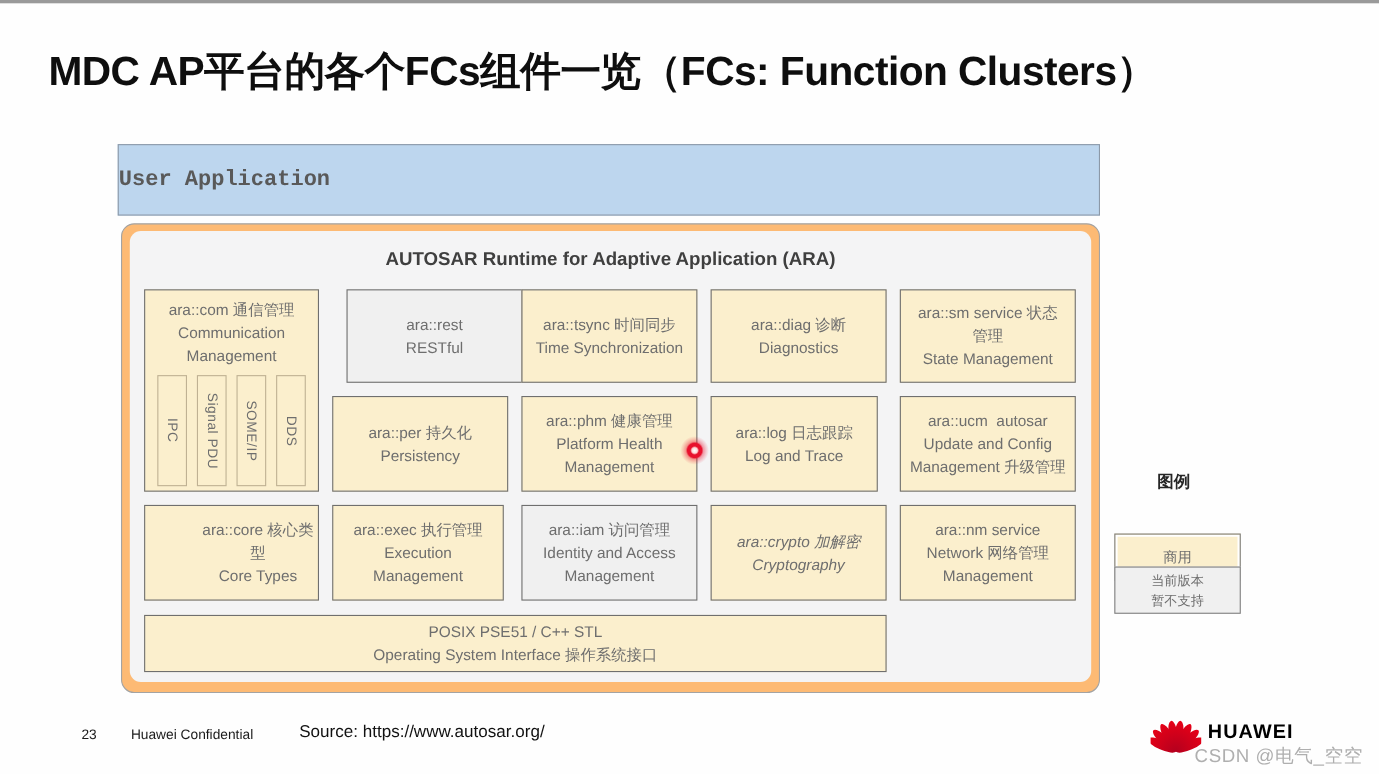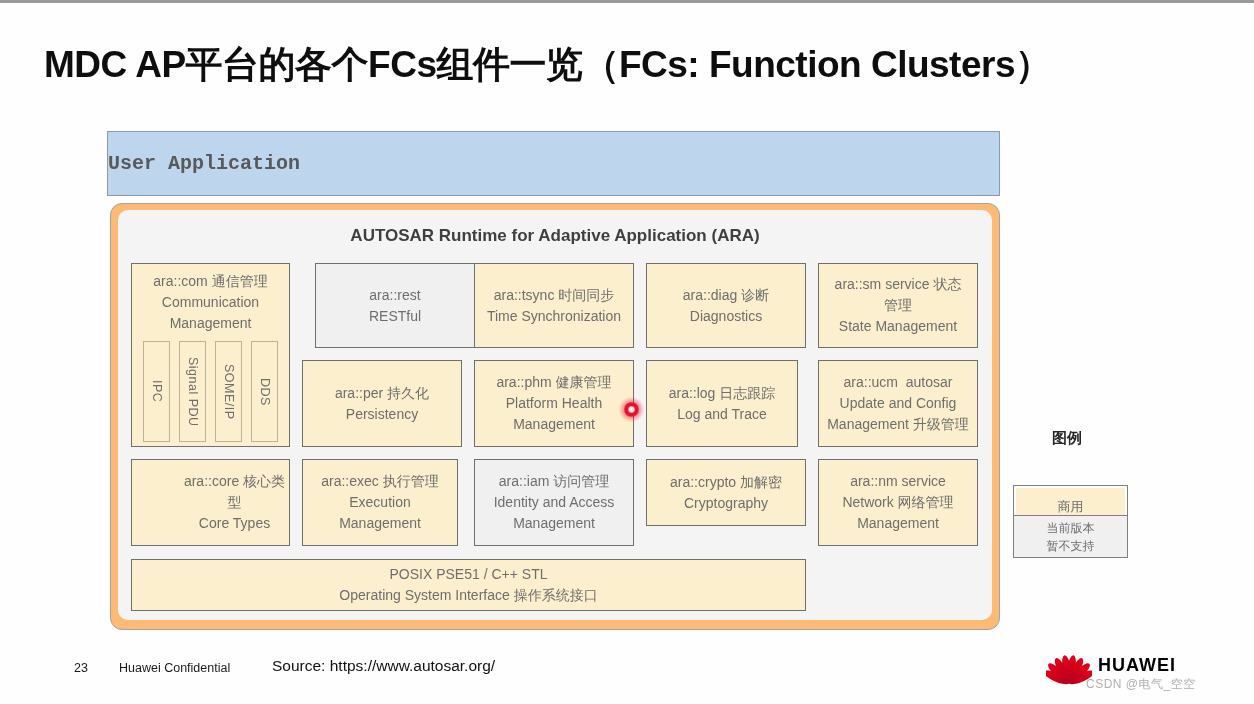--- a/index.html
+++ b/index.html
@@ -57,21 +57,21 @@
   .b-tsync {left:363px;top:59px; width:160px;height:85px;}
   .b-diag  {left:535px;top:59px; width:160px;height:85px;}
   .b-sm    {left:707px;top:59px; width:160px;height:85px;}
   .b-per   {left:191px;top:156px;width:160px;height:87px;}
   .b-phm   {left:363px;top:156px;width:160px;height:87px;}
   .b-log   {left:535px;top:156px;width:152px;height:87px;}
   .b-ucm   {left:707px;top:156px;width:160px;height:87px;}
   .b-core  {left:20px; top:255px;width:159px;height:87px;padding-left:48px;}
   .b-exec  {left:191px;top:255px;width:156px;height:87px;}
   .b-iam   {left:363px;top:255px;width:160px;height:87px;}
-  .b-crypto{left:535px;top:255px;width:160px;height:67px;}
+  .b-crypto{left:535px;top:255px;width:160px;height:87px;font-style:italic;}
   .b-nm    {left:707px;top:255px;width:160px;height:87px;}
   .b-posix {left:20px; top:355px;width:675px;height:52px;}
   .sub-row{
     display:flex;gap:9px;width:calc(100% - 22px);height:101px;margin-top:7px;
   }
   .sub-box{
     flex:1;border:1.5px solid var(--sub-border);background:var(--commercial-fill);
     display:flex;align-items:center;justify-content:center;
     writing-mode:vertical-rl;font-size:12.5px;color:var(--box-text);letter-spacing:0.5px;
   }
@@ -104,21 +104,21 @@
   .ft-page{left:74px;top:661px;}
   .ft-conf{left:119px;top:661px;}
   .ft-source{left:272px;top:657px;font-size:15.5px;color:#111;}
   .brand{position:absolute;left:1046px;top:646px;width:200px;height:50px;}
   .brand svg{position:absolute;left:0;top:2px;}
   .brand .brand-name{
     position:absolute;left:52px;top:9px;font-size:18px;font-weight:bold;
     color:#000;letter-spacing:1px;
   }
   .watermark{
-    position:absolute;left:1086px;top:676px;font-size:12px;
+    position:absolute;left:1086px;top:676px;font-size:17px;
     color:rgba(110,110,110,0.55);letter-spacing:0.5px;white-space:nowrap;
   }
 </style>
 </head>
 <body>
 
 <div class="top-strip"></div>
 
 <h1 class="slide-title">MDC AP平台的各个FCs组件一览（FCs: Function Clusters）</h1>
 

